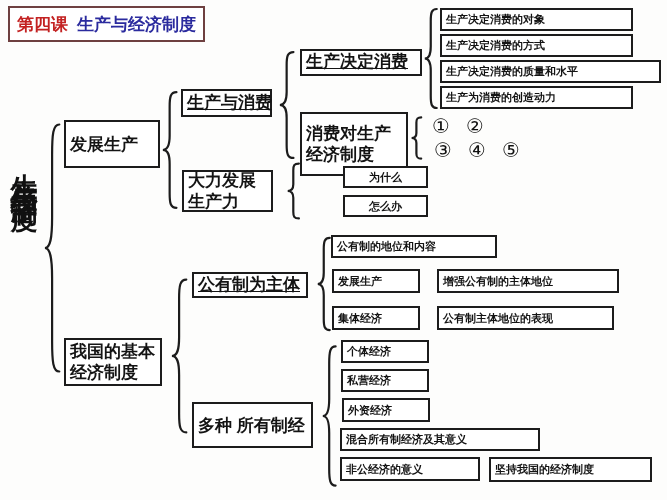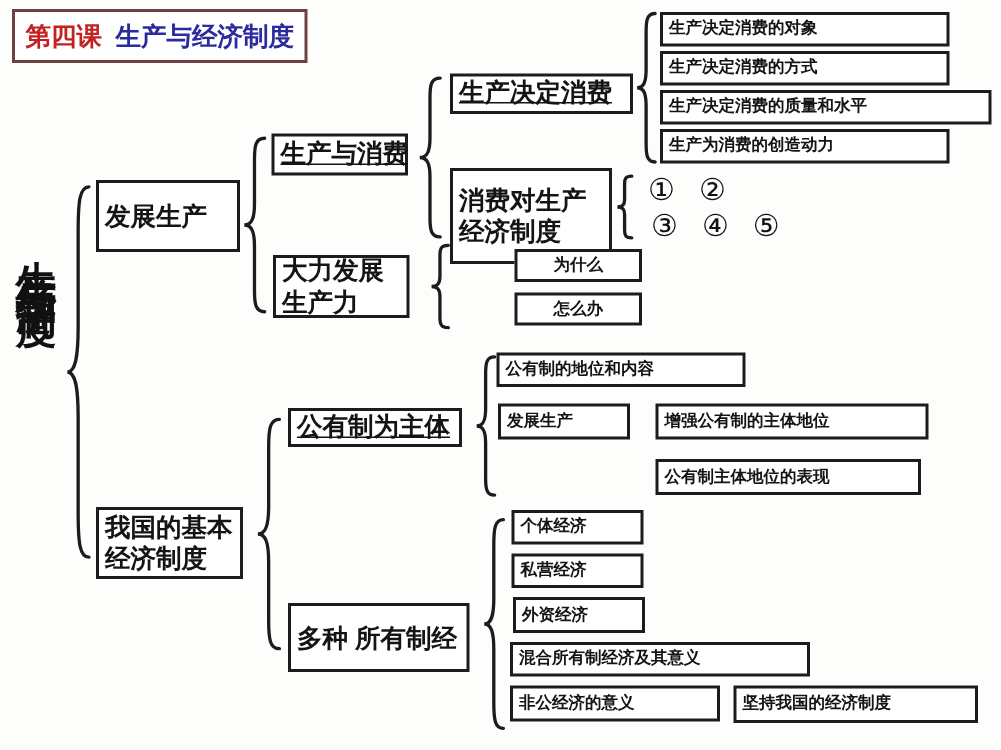--- a/index.html
+++ b/index.html
@@ -148,20 +148,23 @@
 
   <div class="bx" style="left:331px;top:235px;width:166px;height:23px">
     <span>公有制的地位和内容</span>
   </div>
   <div class="bx" style="left:332px;top:269px;width:88px;height:24px">
     <span>发展生产</span>
   </div>
   <div class="bx" style="left:437px;top:269px;width:182px;height:24px">
     <span>增强公有制的主体地位</span>
   </div>
+  <div class="bx" style="left:332px;top:306px;width:88px;height:24px">
+    <span>集体经济</span>
+  </div>
   <div class="bx" style="left:437px;top:306px;width:177px;height:24px">
     <span>公有制主体地位的表现</span>
   </div>
 
   <div class="bx bx2" style="left:192px;top:402px;width:121px;height:46px">
     <span>多种 所有制经</span>
   </div>
 
   <div class="bx" style="left:341px;top:340px;width:88px;height:23px">
     <span>个体经济</span>

